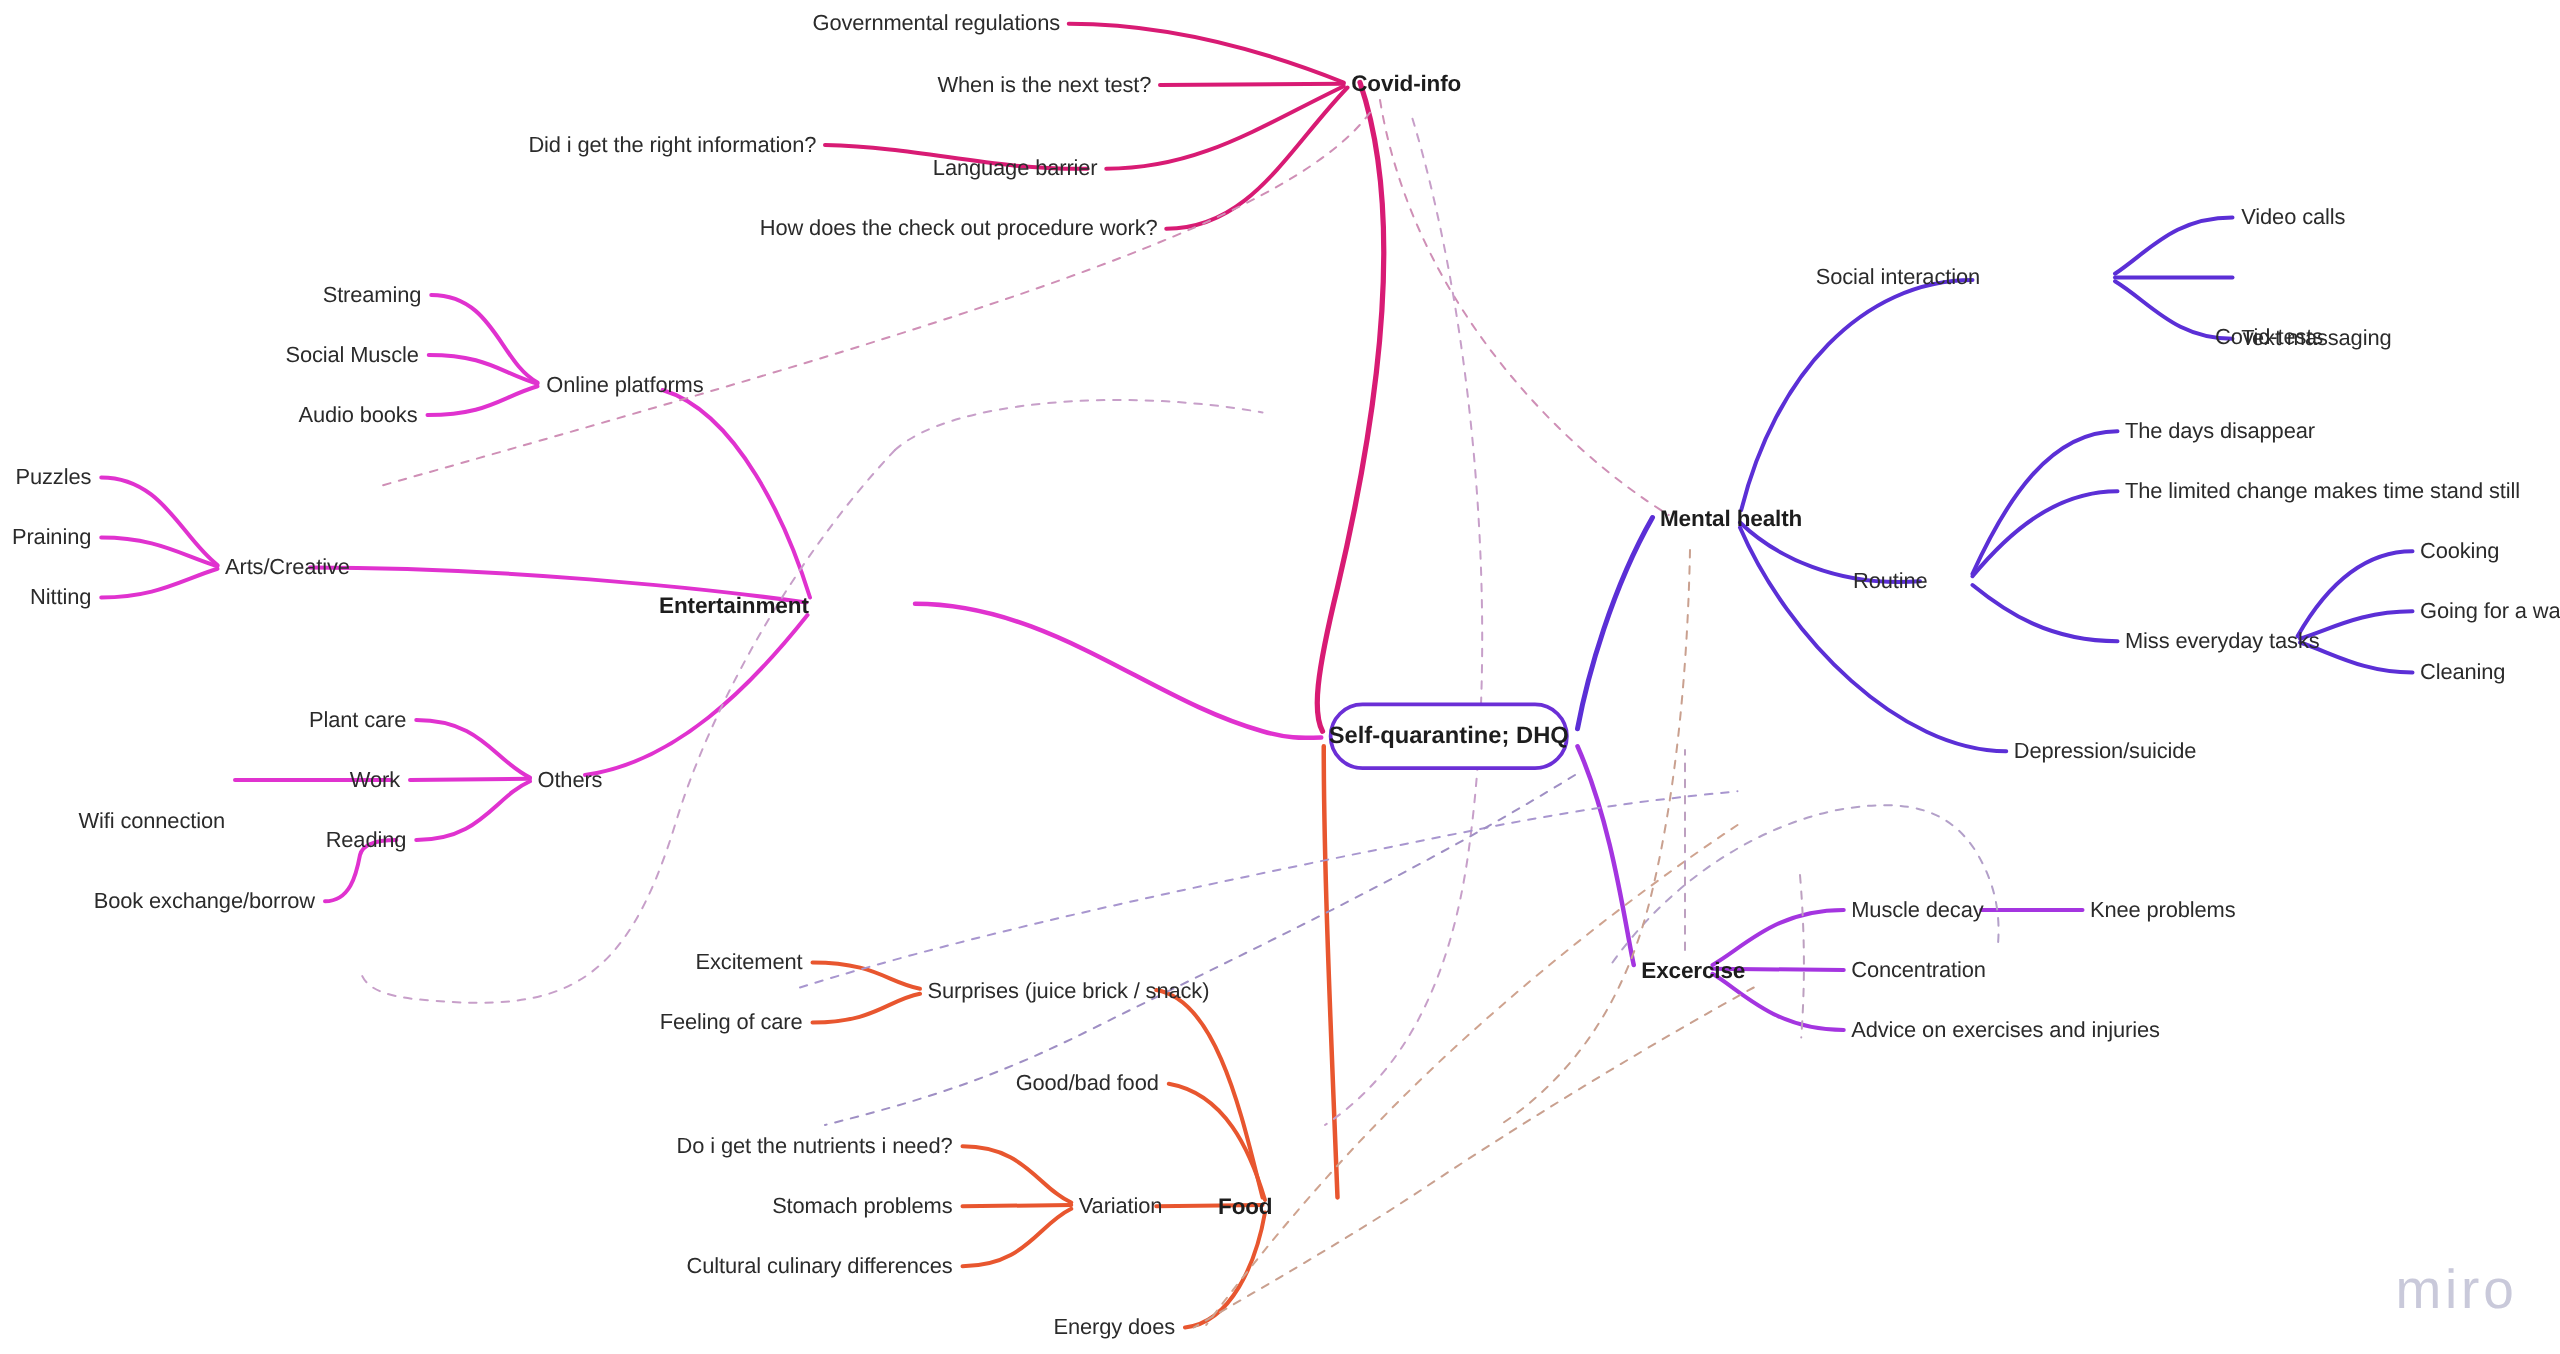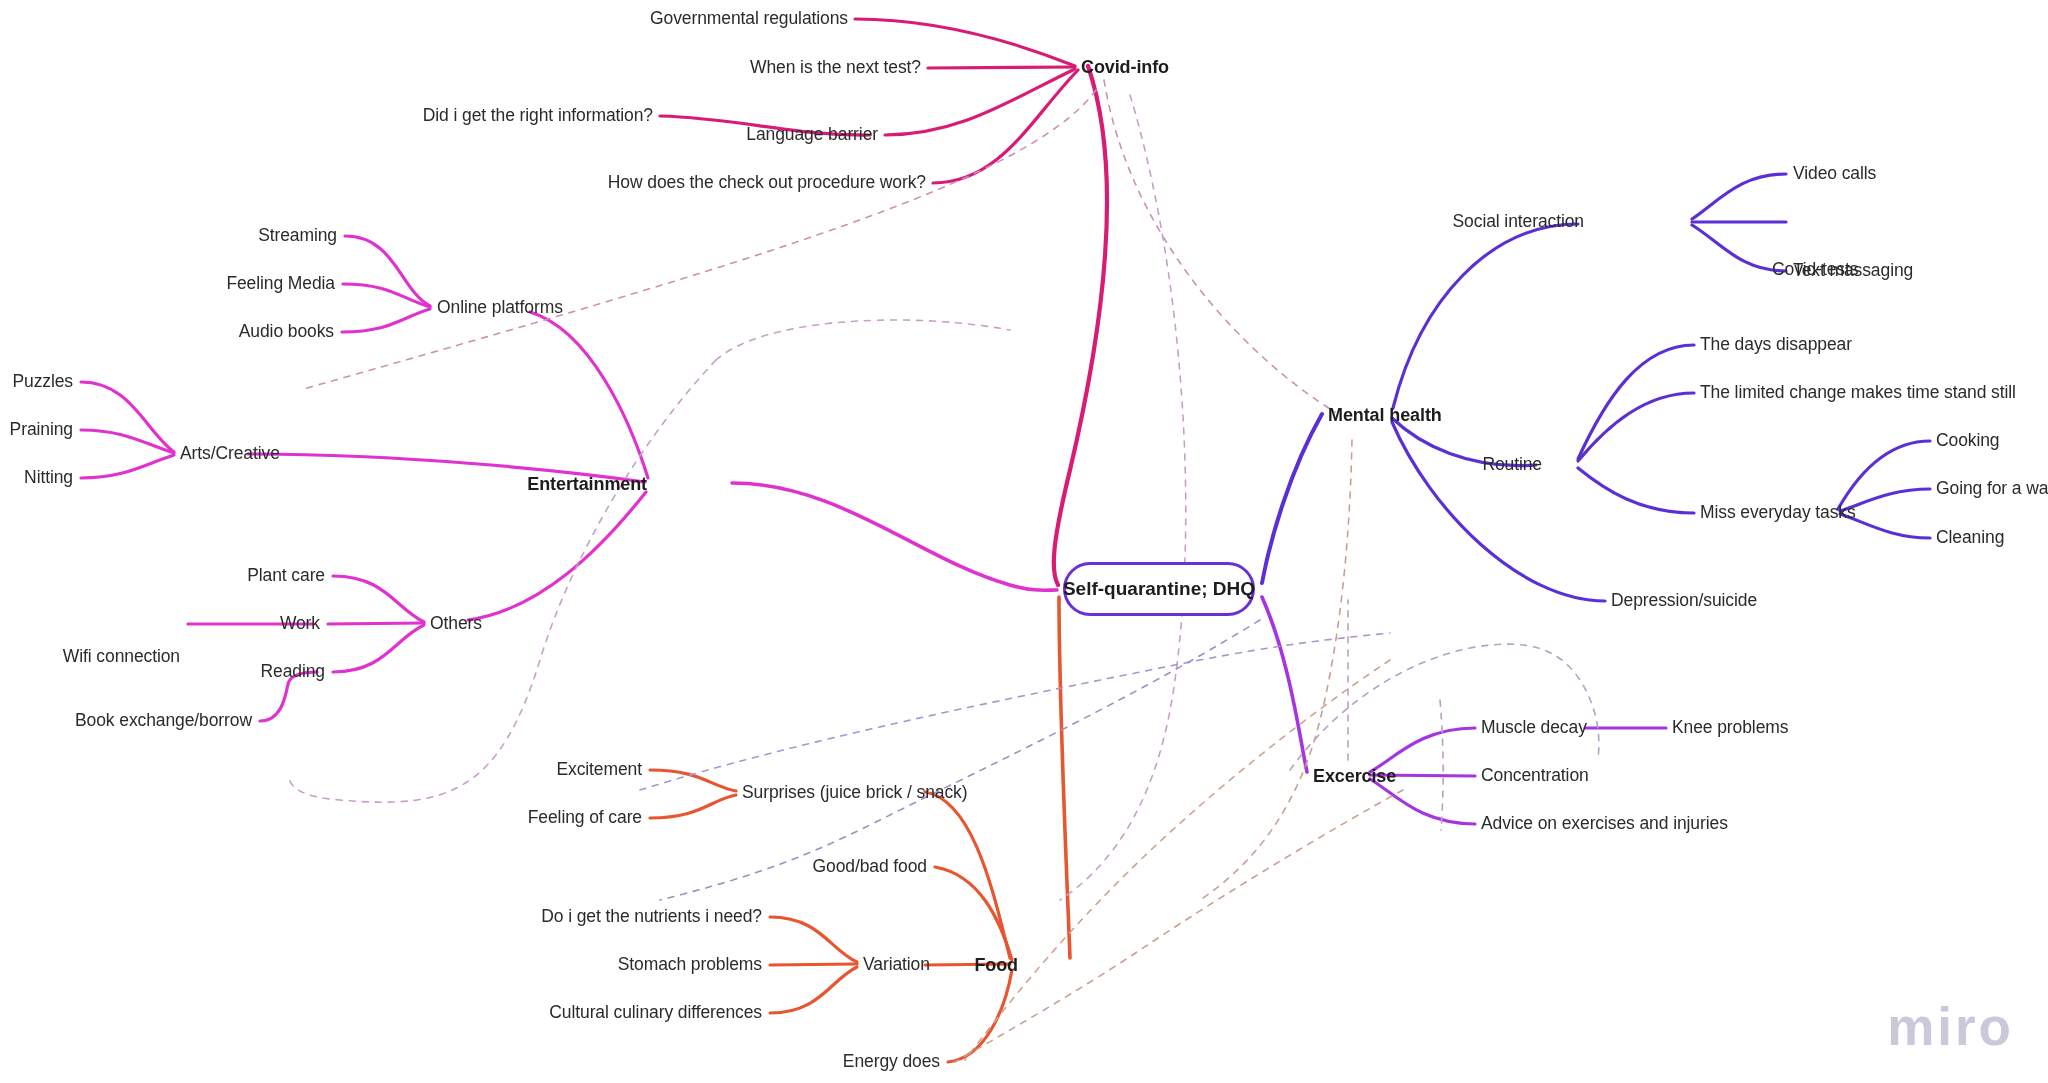--- a/index.html
+++ b/index.html
@@ -56,25 +56,24 @@
     font-size: 19px;
     color: #1d1d1d;
     white-space: nowrap;
     font-family: "Liberation Sans", sans-serif;
   }
   #miro-watermark {
     position: absolute;
     right: 34px;
     bottom: 26px;
     font-family: "Liberation Sans", sans-serif;
-    font-size: 53px;
+    font-size: 44px;
     letter-spacing: 3px;
     color: #c9c9da;
     user-select: none;
-    font-weight: bold;
   }
 </style>
 </head>
 <body>
 
 <div id="canvas">
 
   <svg id="edges" viewBox="0 0 2048 1083" xmlns="http://www.w3.org/2000/svg">
     <g fill="none" stroke-linecap="round">
 
@@ -196,21 +195,21 @@
   <div id="labels">
       <div class="node-label lvl1 anchor-l" style="left: 1081px; top: 67px;">Covid-info</div>
       <div class="node-label anchor-r" style="left: 848px; top: 19px;">Governmental regulations</div>
       <div class="node-label anchor-r" style="left: 921px; top: 68px;">When is the next test?</div>
       <div class="node-label anchor-r" style="left: 653px; top: 116px;">Did i get the right information?</div>
       <div class="node-label anchor-r" style="left: 878px; top: 135px;">Language barrier</div>
       <div class="node-label anchor-r" style="left: 926px; top: 183px;">How does the check out procedure work?</div>
       <div class="node-label lvl1 anchor-r" style="left: 647px; top: 484px;">Entertainment</div>
       <div class="node-label anchor-l" style="left: 437px; top: 308px;">Online platforms</div>
       <div class="node-label anchor-r" style="left: 337px; top: 236px;">Streaming</div>
-      <div class="node-label anchor-r" style="left: 335px; top: 284px;">Feeling Media</div>
+      <div class="node-label anchor-r" style="left: 335px; top: 284px;">Social Muscle</div>
       <div class="node-label anchor-r" style="left: 334px; top: 332px;">Audio books</div>
       <div class="node-label anchor-l" style="left: 180px; top: 454px;">Arts/Creative</div>
       <div class="node-label anchor-r" style="left: 73px; top: 382px;">Puzzles</div>
       <div class="node-label anchor-r" style="left: 73px; top: 430px;">Praining</div>
       <div class="node-label anchor-r" style="left: 73px; top: 478px;">Nitting</div>
       <div class="node-label anchor-l" style="left: 430px; top: 624px;">Others</div>
       <div class="node-label anchor-r" style="left: 325px; top: 576px;">Plant care</div>
       <div class="node-label anchor-r" style="left: 320px; top: 624px;">Work</div>
       <div class="node-label anchor-r" style="left: 180px; top: 657px;">Wifi connection</div>
       <div class="node-label anchor-r" style="left: 325px; top: 672px;">Reading</div>

